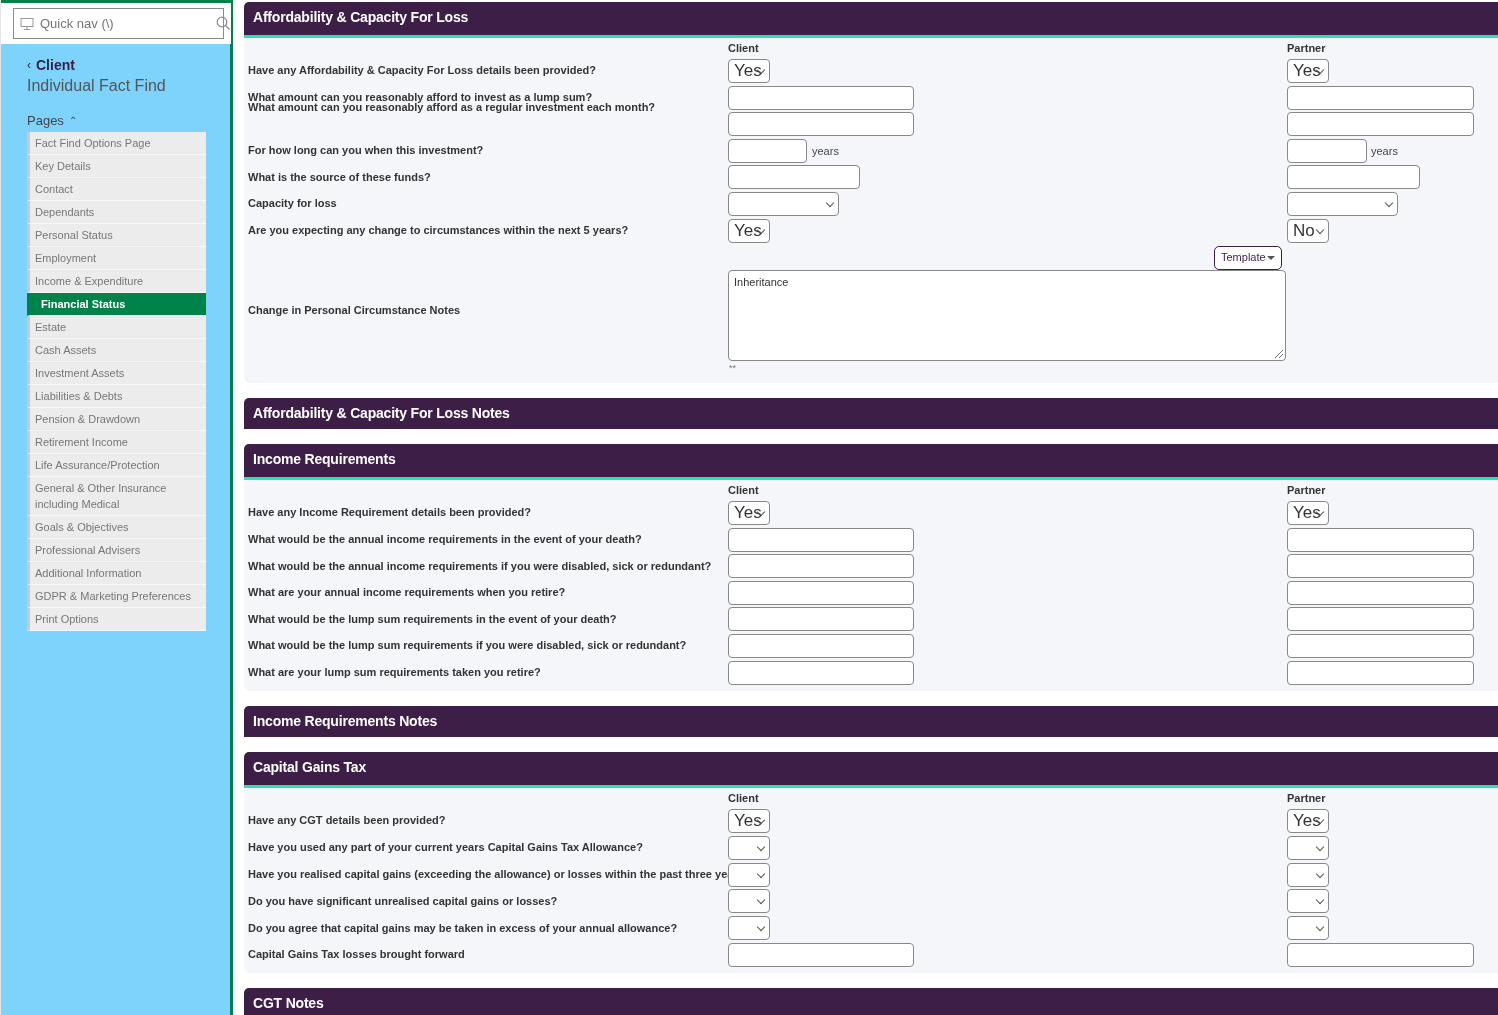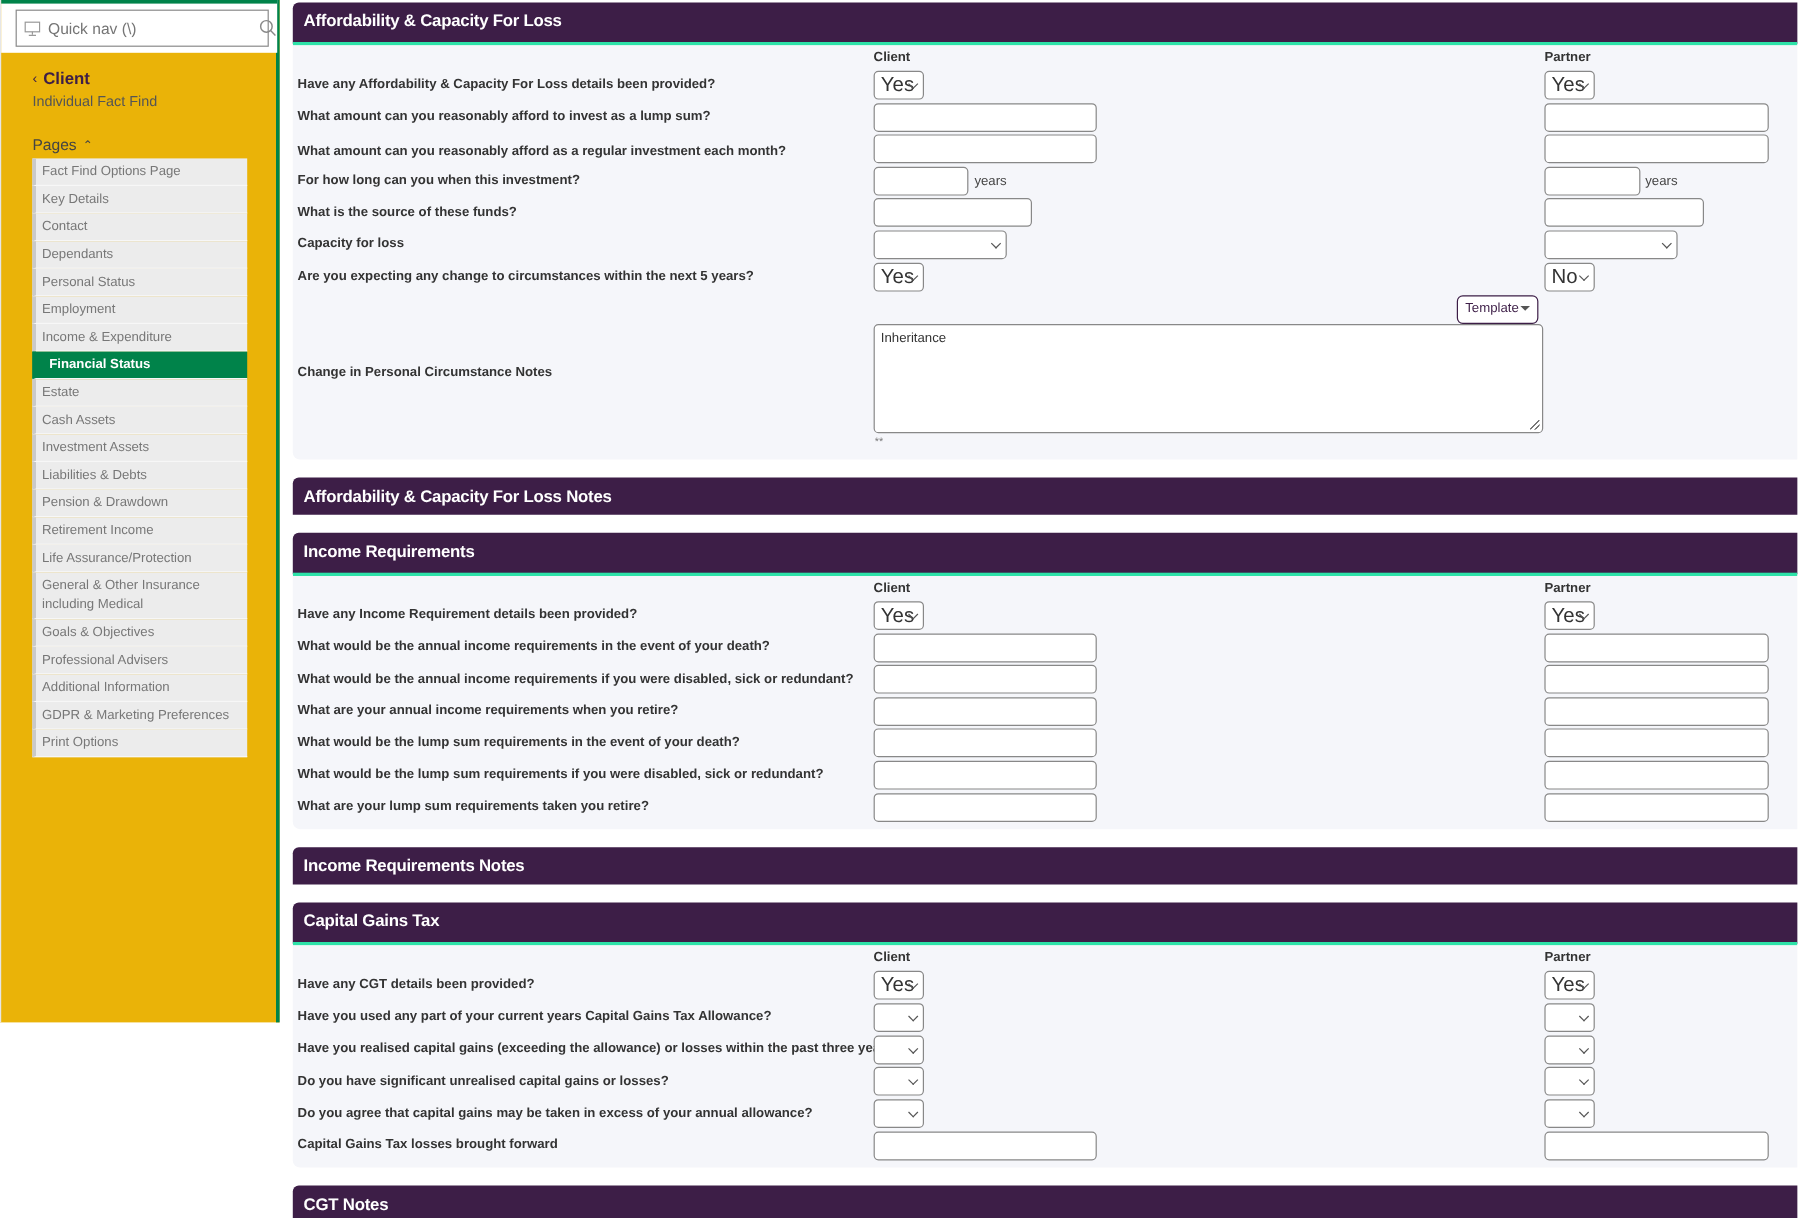--- a/index.html
+++ b/index.html
@@ -1,27 +1,27 @@
 <!DOCTYPE html>
 <html><head>
 <meta charset="utf-8">
 <style>
 *{box-sizing:border-box;margin:0;padding:0}
 html,body{width:1498px;height:1015px;overflow:hidden;background:#fff;font-family:"Liberation Sans",sans-serif;color:#2b2b3a}
 #app{position:relative;width:1498px;height:1015px}
 
-#sidebar{position:absolute;left:0;top:0;width:233px;height:852px;background:#eab308;border-right:3px solid #00834a;border-left:1px solid #e6e6e6}
+#sidebar{position:absolute;left:0;top:0;width:233px;height:1015px;background:#7dd3fc;border-right:3px solid #00834a;border-left:1px solid #e6e6e6}
 #sidebar .topbar{position:absolute;left:0;top:0;width:230px;height:44px;background:#fff;border-top:3px solid #00834a}
 #quicknav{position:absolute;left:12px;top:5px;width:211px;height:31px;border:1px solid #8a8a8a;background:#fff;display:flex;align-items:center;padding:0 6px}
 #quicknav .mon{width:14px;height:14px;margin-right:6px;position:relative}
 #quicknav input{border:none;outline:none;flex:1;font-family:"Liberation Sans",sans-serif;font-size:13px;color:#999;background:transparent}
 #quicknav .srch{width:15px;height:15px;position:relative}
 .client-link{position:absolute;left:26px;top:57px;font-size:14px;font-weight:bold;color:#3d1e47;display:flex;align-items:center}
 .client-link .chev{font-size:12px;font-weight:normal;margin-right:5px;color:#3d1e47}
-.subtitle{position:absolute;left:26px;top:77px;font-size:12px;color:#555}
+.subtitle{position:absolute;left:26px;top:77px;font-size:16px;color:#555}
 .pages-hdr{position:absolute;left:26px;top:113px;font-size:13px;color:#444;display:flex;align-items:center}
 .pages-hdr .up{font-size:10px;margin-left:5px}
 #pages{position:absolute;left:26px;top:132px;width:179px;list-style:none}
 #pages li{background:#ececec;border-left:3px solid #c9c9c9;border-bottom:1px solid #f7f7f7;font-size:11px;color:#777;padding:3px 0 3px 5px;line-height:16px}
 #pages li.active{background:#00834a;color:#fff;font-weight:bold;border-left-color:#00834a;padding-left:11px}
 
 #main{position:absolute;left:244px;top:0;width:1254px}
 .sec-hdr{position:absolute;left:0;width:1254px;height:31px;background:#3d1e47;color:#fff;font-weight:bold;font-size:14px;padding-left:9px;line-height:31px;border-radius:5px 0 0 0;letter-spacing:-0.2px}
 .sec-hdr.acc{border-bottom:3px solid #2de2a8;height:36px;line-height:31px}
 .sec-body{position:absolute;left:0;width:1254px;background:#f5f6fa;border-radius:0 0 0 6px}
@@ -104,21 +104,21 @@
       <div class="col-hdr" style="left:1043px;top:4px">Partner</div>
 
       <div class="q" style="top:26px">Have any Affordability &amp; Capacity For Loss details been provided?</div>
       <div class="ctl sel" style="left:484px;top:21px;width:42px"><span>Yes</span><span class="car"></span></div>
       <div class="ctl sel" style="left:1043px;top:21px;width:42px"><span>Yes</span><span class="car"></span></div>
 
       <div class="q" style="top:53px">What amount can you reasonably afford to invest as a lump sum?</div>
       <input class="ctl txt" style="left: 484px; top: 48px; width: 186px;">
       <input class="ctl txt" style="left: 1043px; top: 48px; width: 187px;">
 
-      <div class="q" style="top:82px">What amount can you reasonably afford as a regular investment each month?</div>
+      <div class="q" style="top:63px">What amount can you reasonably afford as a regular investment each month?</div>
       <input class="ctl txt" style="left: 484px; top: 74px; width: 186px;">
       <input class="ctl txt" style="left: 1043px; top: 74px; width: 187px;">
 
       <div class="q" style="top:106px">For how long can you when this investment?</div>
       <input class="ctl txt" style="left: 484px; top: 101px; width: 79px;">
       <span class="unit" style="left:568px;top:107px">years</span>
       <input class="ctl txt" style="left: 1043px; top: 101px; width: 80px;">
       <span class="unit" style="left:1127px;top:107px">years</span>
 
       <div class="q" style="top:133px">What is the source of these funds?</div>

